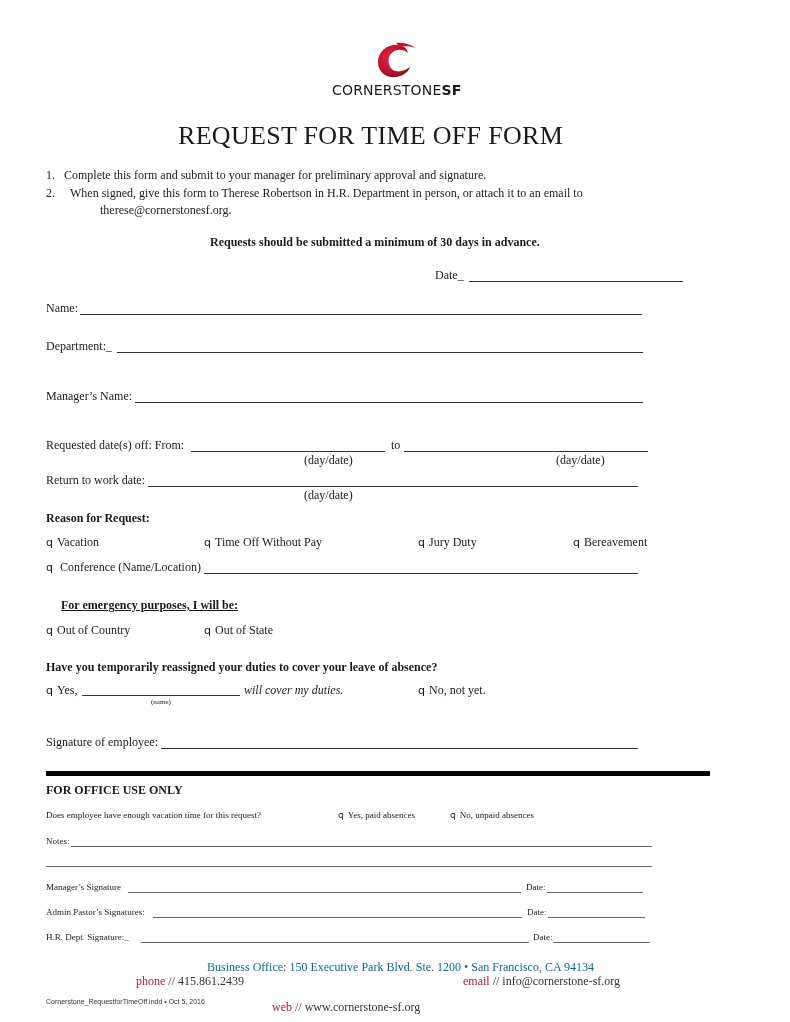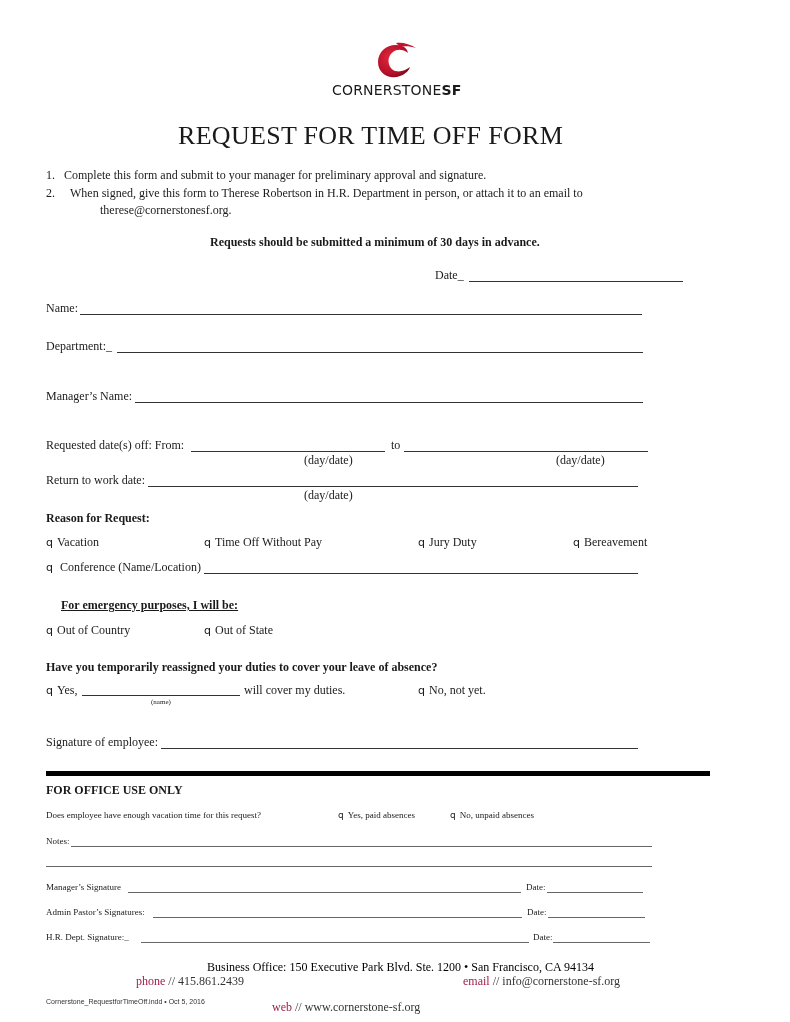--- a/index.html
+++ b/index.html
@@ -102,21 +102,21 @@
 <div class="abs t12" style="left:204px; top:623px;">
   <span class="cb">q</span><span>Out of State</span>
 </div>
 
 <div class="abs t12 bold" style="left:46px; top:660px;">Have you temporarily reassigned your duties to cover your leave of absence?</div>
 <div class="abs t12" style="left:46px; top:683px;">
   <span class="cb">q</span><span>Yes,</span>
 </div>
 <div class="line" style="left:82px; top:695px; width:158px;"></div>
 <div class="abs t8" style="left:151px; top:698px; font-size:7px;">(name)</div>
-<div class="abs t12" style="left:244px; top:683px;">will cover my duties.</div>
+<div class="abs t12" style="left:244px; top:683px;font-style:italic;">will cover my duties.</div>
 <div class="abs t12" style="left:418px; top:683px;">
   <span class="cb">q</span><span>No, not yet.</span>
 </div>
 
 <div class="abs t12" style="left:46px; top:735px;">Signature of employee:</div>
 <div class="line" style="left:161px; top:748px; width:477px;"></div>
 
 <div class="thickbar"></div>
 
 <div class="abs t12 bold" style="left:46px; top:783px;">FOR OFFICE USE ONLY</div>
@@ -139,21 +139,21 @@
 <div class="abs t9" style="left:46px; top:907px;">Admin Pastor’s Signatures:</div>
 <div class="line light" style="left:153px; top:917px; width:369px;"></div>
 <div class="abs t9" style="left:527px; top:907px;">Date:</div>
 <div class="line light" style="left:548px; top:917px; width:97px;"></div>
 
 <div class="abs t9" style="left:46px; top:932px;">H.R. Dept. Signature:_</div>
 <div class="line light" style="left:141px; top:942px; width:388px;"></div>
 <div class="abs t9" style="left:533px; top:932px;">Date:</div>
 <div class="line light" style="left:553px; top:942px; width:97px;"></div>
 
-<div class="abs t12" style="left:207px; top:960px; color:#000000;">Business Office: 150 Executive Park Blvd. Ste. 1200 • San Francisco, CA 94134</div>
+<div class="abs t12" style="left:207px; top:960px; color:#0369a1;">Business Office: 150 Executive Park Blvd. Ste. 1200 • San Francisco, CA 94134</div>
 <div class="abs t12" style="left:136px; top:974px; color:#333;text-align:center;">
   <span class="red">phone</span><span> // 415.861.2439</span>
 </div>
 <div class="abs t12" style="left:272px; top:974px; color:#333;margin-top:26px;">
   <span class="red">web</span><span> // www.cornerstone-sf.org</span>
 </div>
 <div class="abs t12" style="left:463px; top:974px; color:#333;">
   <span class="red">email</span><span> // info@cornerstone-sf.org</span>
 </div>
 <div class="abs sans" style="left:46px; top:998px; font-size:7px; color:#333;">Cornerstone_RequestforTimeOff.indd • Oct 5, 2016</div>

